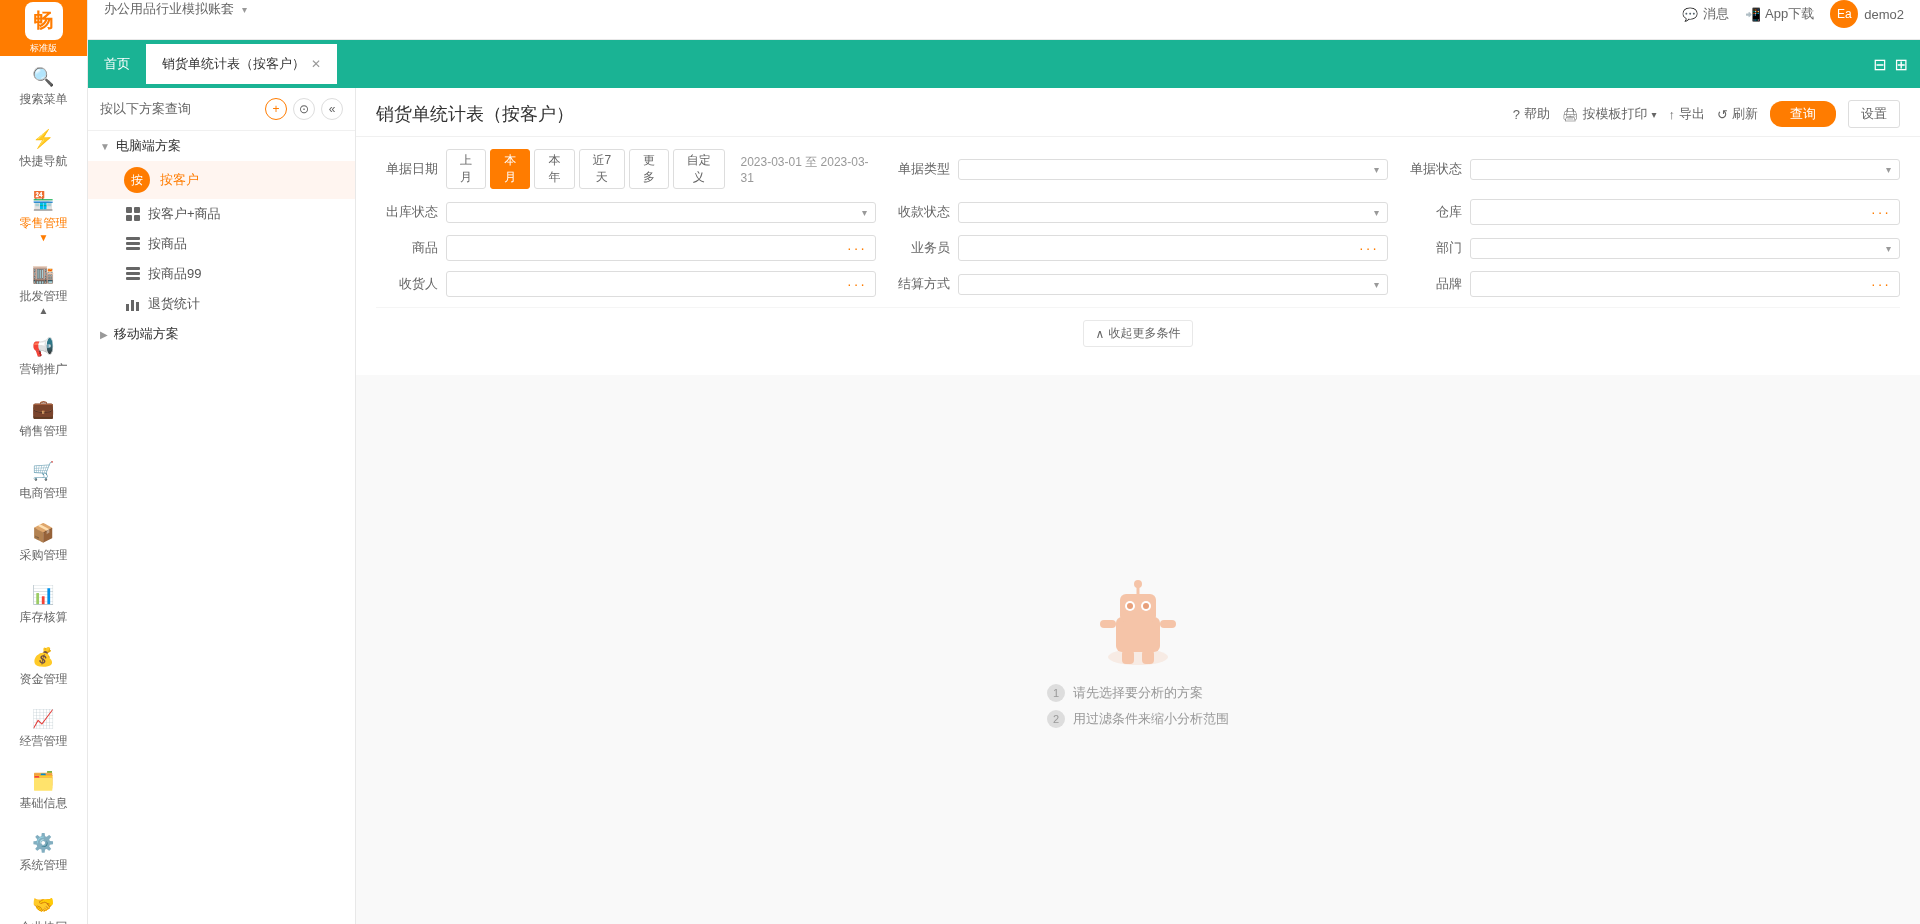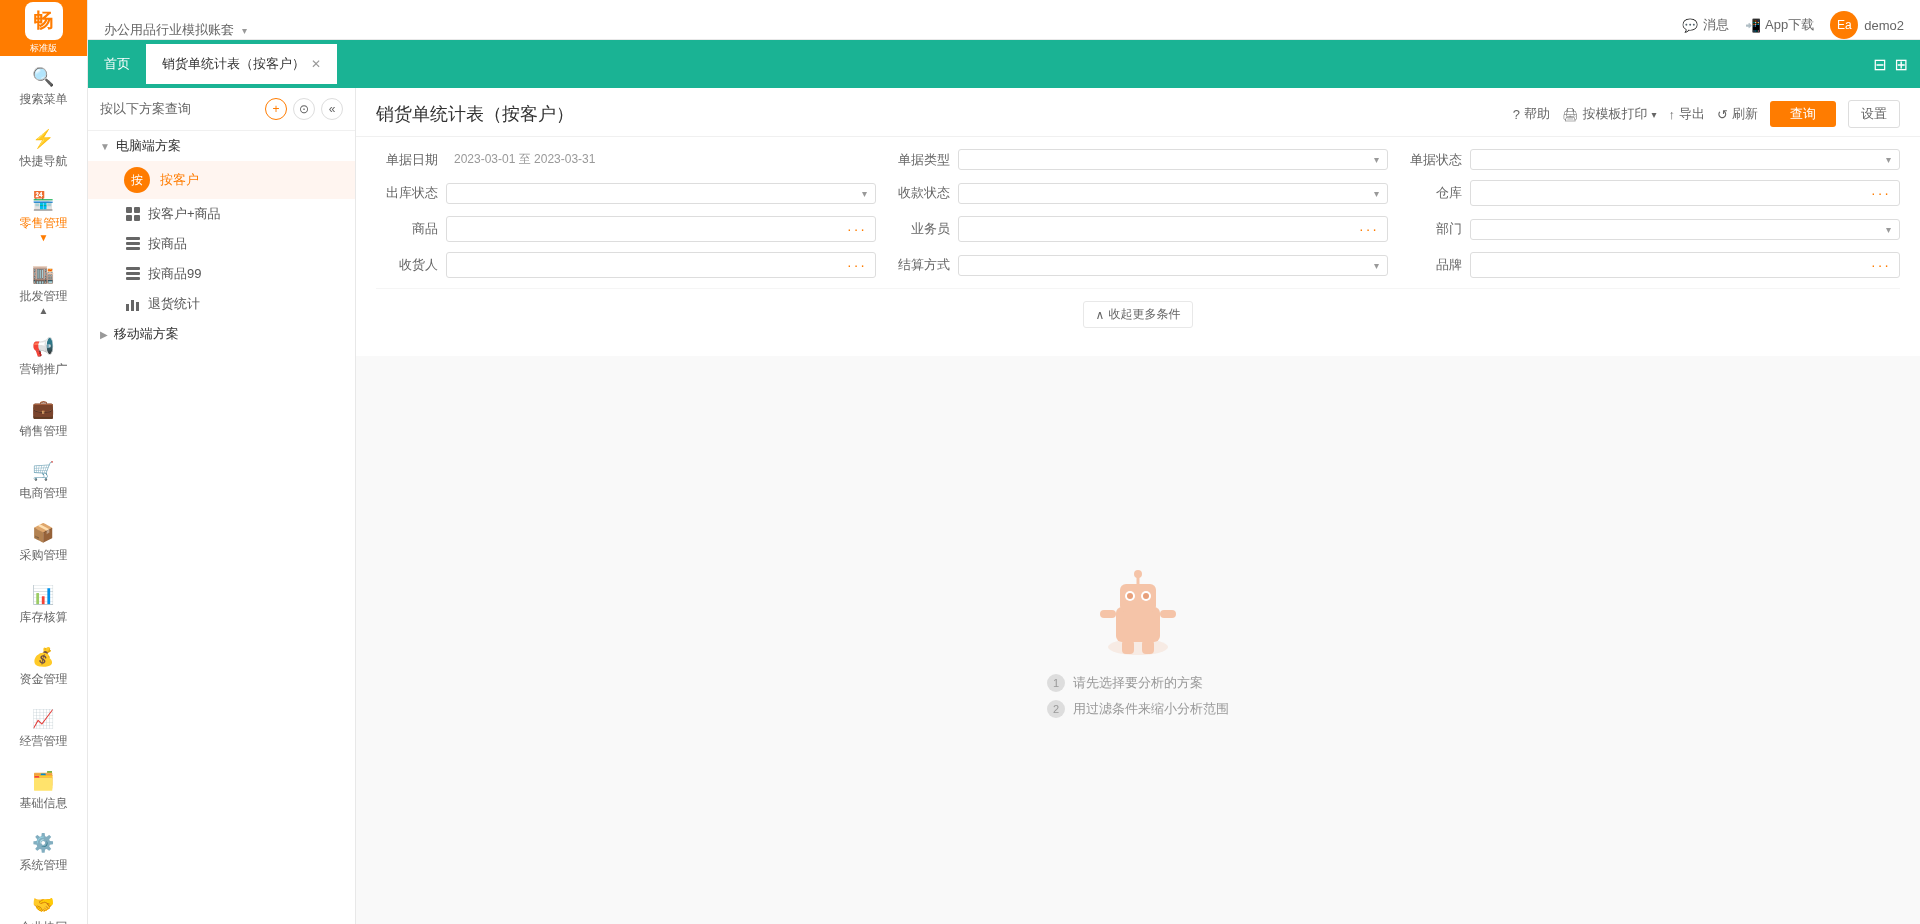--- a/index.html
+++ b/index.html
@@ -8,21 +8,21 @@
     
     .sidebar { width: 88px; background: #fff; display: flex; flex-direction: column; align-items: center; border-right: 1px solid #e8e8e8; height: 924px; overflow-y: auto; flex-shrink: 0; }
     .sidebar-logo { width: 88px; height: 56px; background: #ff7c00; display: flex; flex-direction: column; align-items: center; justify-content: center; }
     .sidebar-item { width: 88px; padding: 10px 0; display: flex; flex-direction: column; align-items: center; cursor: pointer; color: #666; font-size: 12px; }
     .sidebar-item .icon { font-size: 18px; margin-bottom: 3px; }
 
     
     .main { flex: 1; display: flex; flex-direction: column; height: 924px; overflow: hidden; }
 
     
-    .top-header { height: 40px; background: #fff; border-bottom: 1px solid #e8e8e8; display: flex; align-items: flex-end; justify-content: space-between; padding: 0 16px; flex-shrink: 0; }
+    .top-header { height: 40px; background: #fff; border-bottom: 1px solid #e8e8e8; display: flex; align-items: flex-start; justify-content: space-between; padding: 0 16px; flex-shrink: 0; }
     .top-header-left { display: flex; align-items: center; gap: 8px; color: #666; font-size: 13px; }
     .top-header-left .dropdown-arrow { font-size: 10px; color: #999; }
     .top-header-right { display: flex; align-items: center; gap: 16px; color: #666; font-size: 13px; }
     .top-header-right .user-info { display: flex; align-items: center; gap: 6px; }
     .top-header-right .avatar { width: 28px; height: 28px; background: #ff7c00; border-radius: 50%; display: flex; align-items: center; justify-content: center; color: #fff; font-size: 12px; }
 
     
     .tab-bar { height: 48px; background: #1ab394; display: flex; align-items: center; padding: 0 0; flex-shrink: 0; }
     .tab-item { height: 40px; display: flex; align-items: center; padding: 0 16px; cursor: pointer; color: #fff; font-size: 13px; gap: 6px; }
     .tab-item.home { background: transparent; }
@@ -283,30 +283,38 @@
             <span style="font-size:10px;">▾</span>
           </div>
           <div class="page-action-btn">
             <span>↑</span>
             <span>导出</span>
           </div>
           <div class="page-action-btn">
             <span>↺</span>
             <span>刷新</span>
           </div>
-          <button class="btn-query" style="padding:4px 20px;">查询</button>
+          <button class="btn-query" style="padding:4px 20px;border-radius:12px;">查询</button>
           <button class="btn-settings" style="padding:4px 12px;">设置</button>
         </div>
       </div>
 
       <div class="filter-section">
 
         <div class="filter-row-flex">
           <div class="filter-item">
             <span class="filter-label">单据日期</span>
+            <div class="filter-date-btns">
+              <button class="date-btn">上月</button>
+              <button class="date-btn active">本月</button>
+              <button class="date-btn">本年</button>
+              <button class="date-btn">近7天</button>
+              <button class="date-btn">更多</button>
+              <button class="date-btn">自定义</button>
+            </div>
             <span class="filter-date-range">2023-03-01 至 2023-03-31</span>
           </div>
           <div class="filter-item" style="justify-content:flex-start;gap:8px;">
             <span class="filter-label">单据类型</span>
             <div class="filter-select" style="flex:1;">
               <span></span>
               <span class="arrow">▾</span>
             </div>
           </div>
           <div class="filter-item" style="justify-content:flex-start;gap:8px;">

